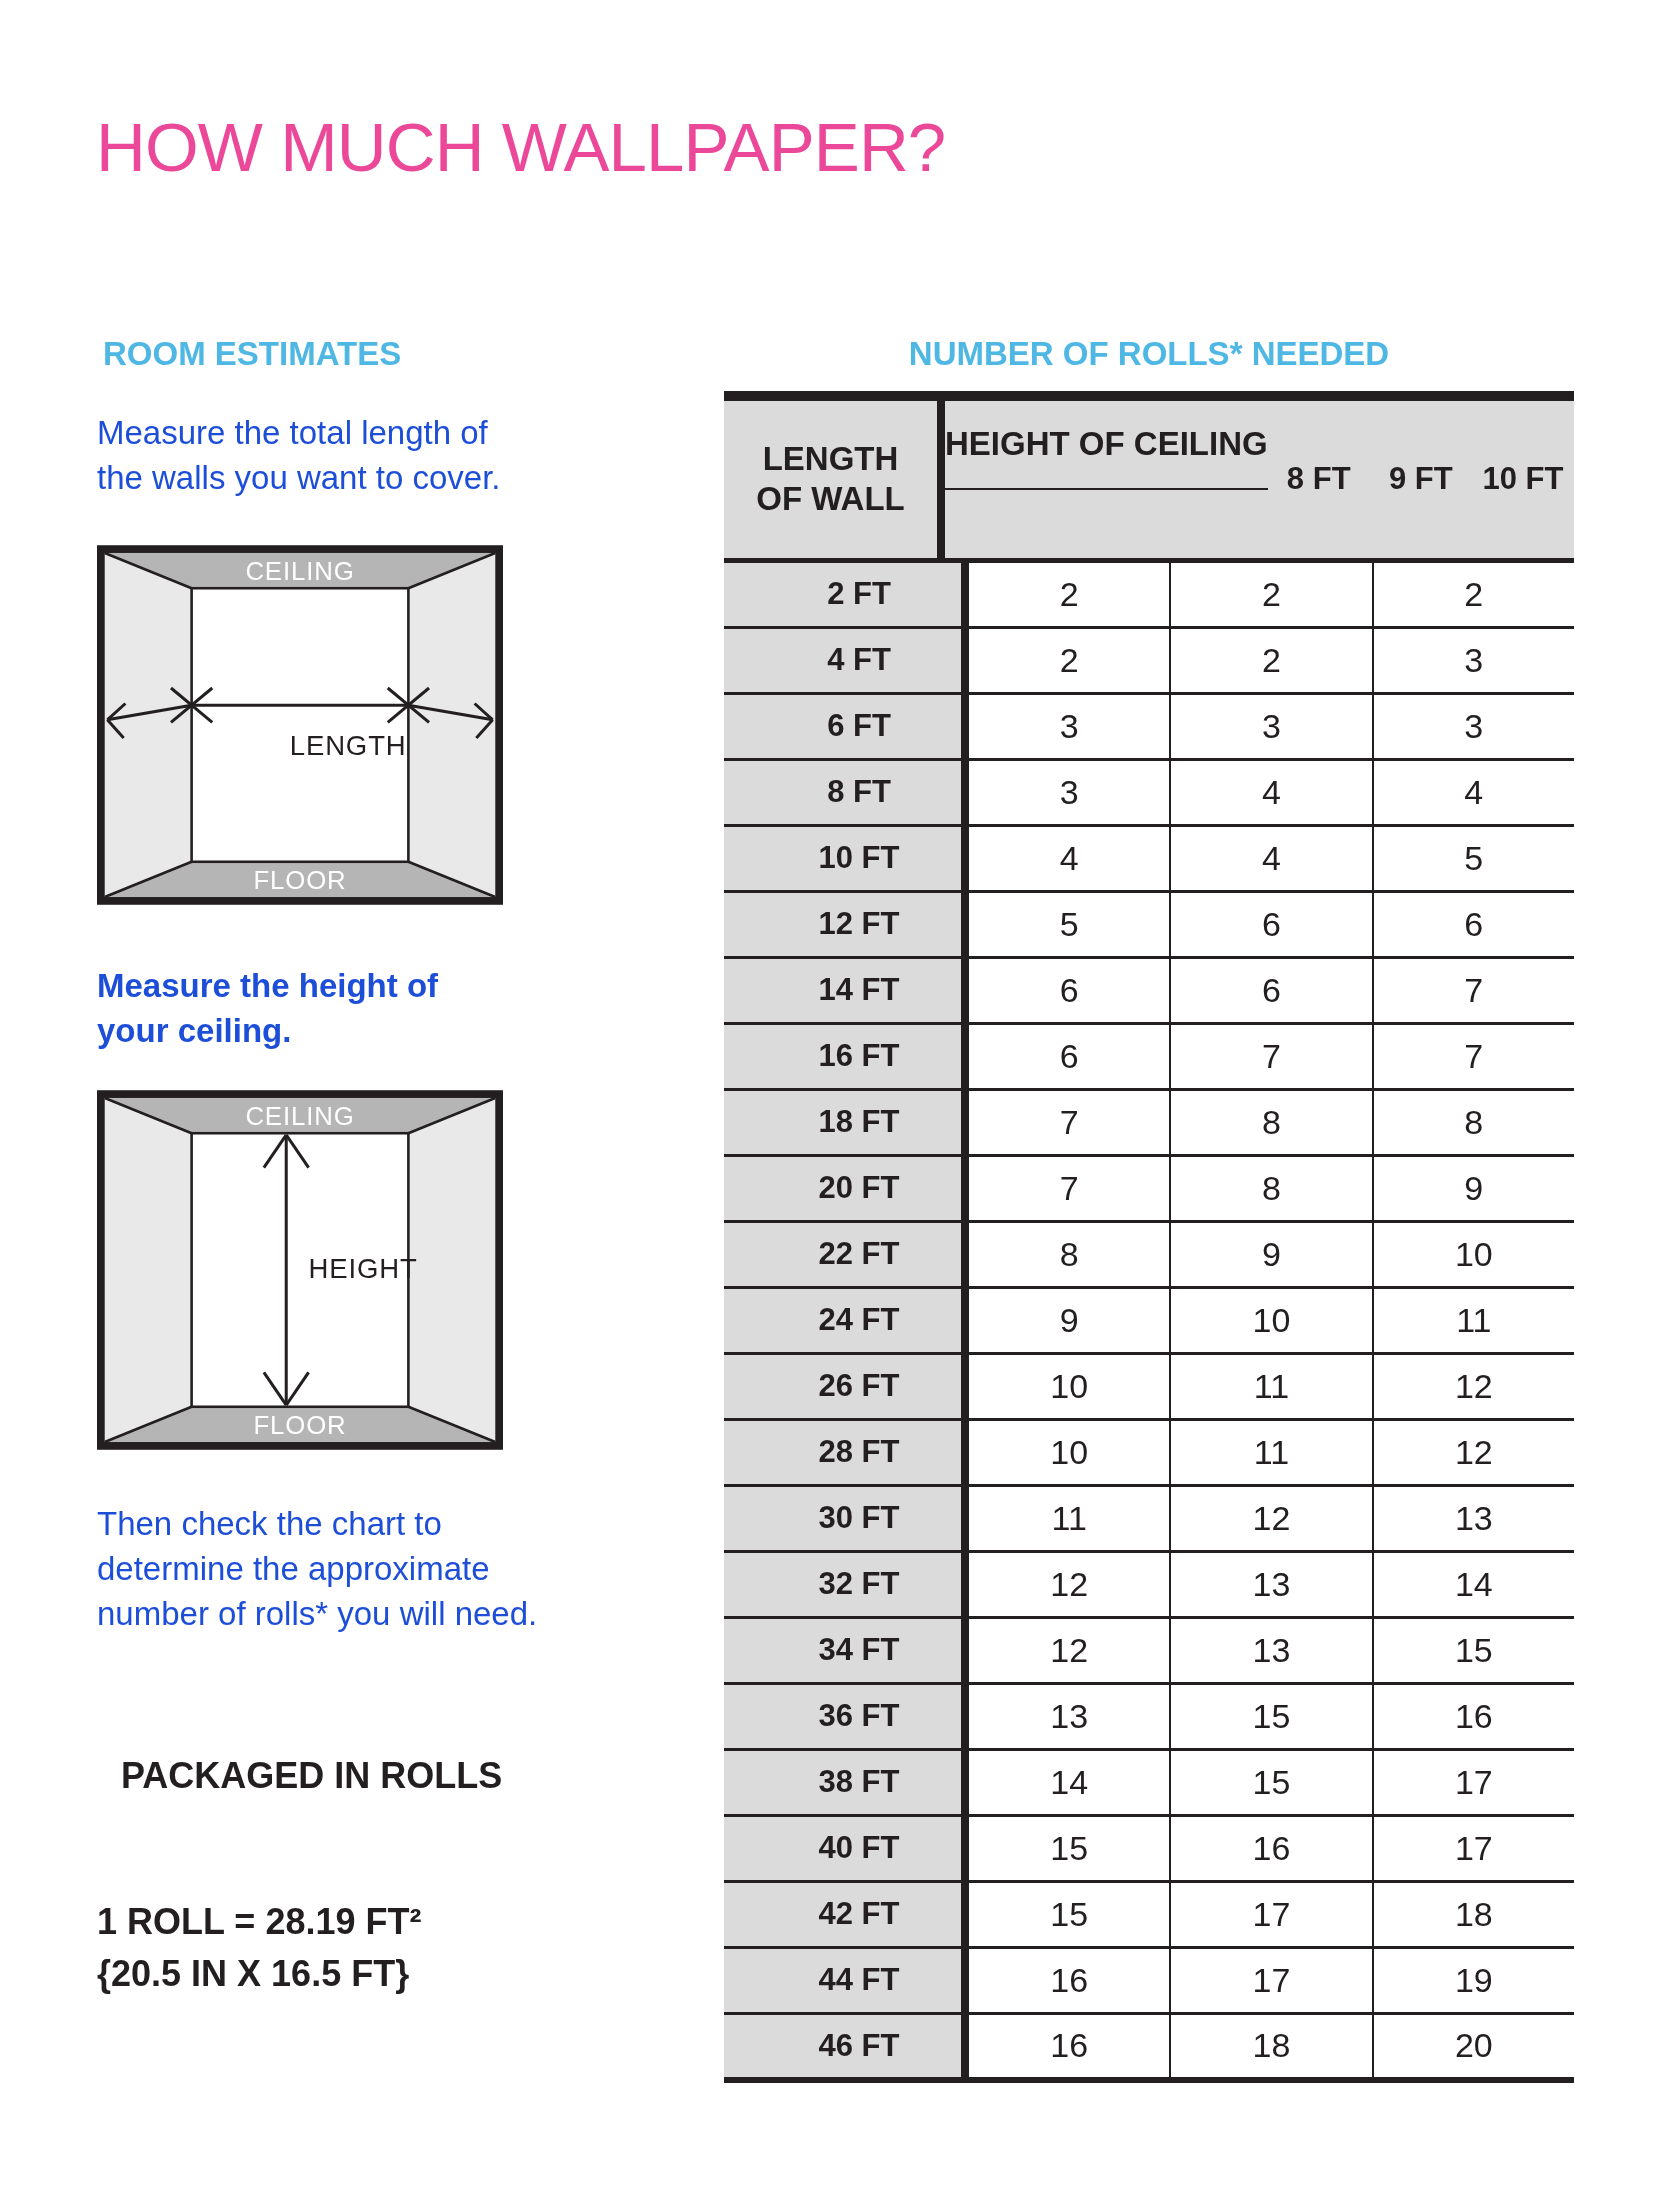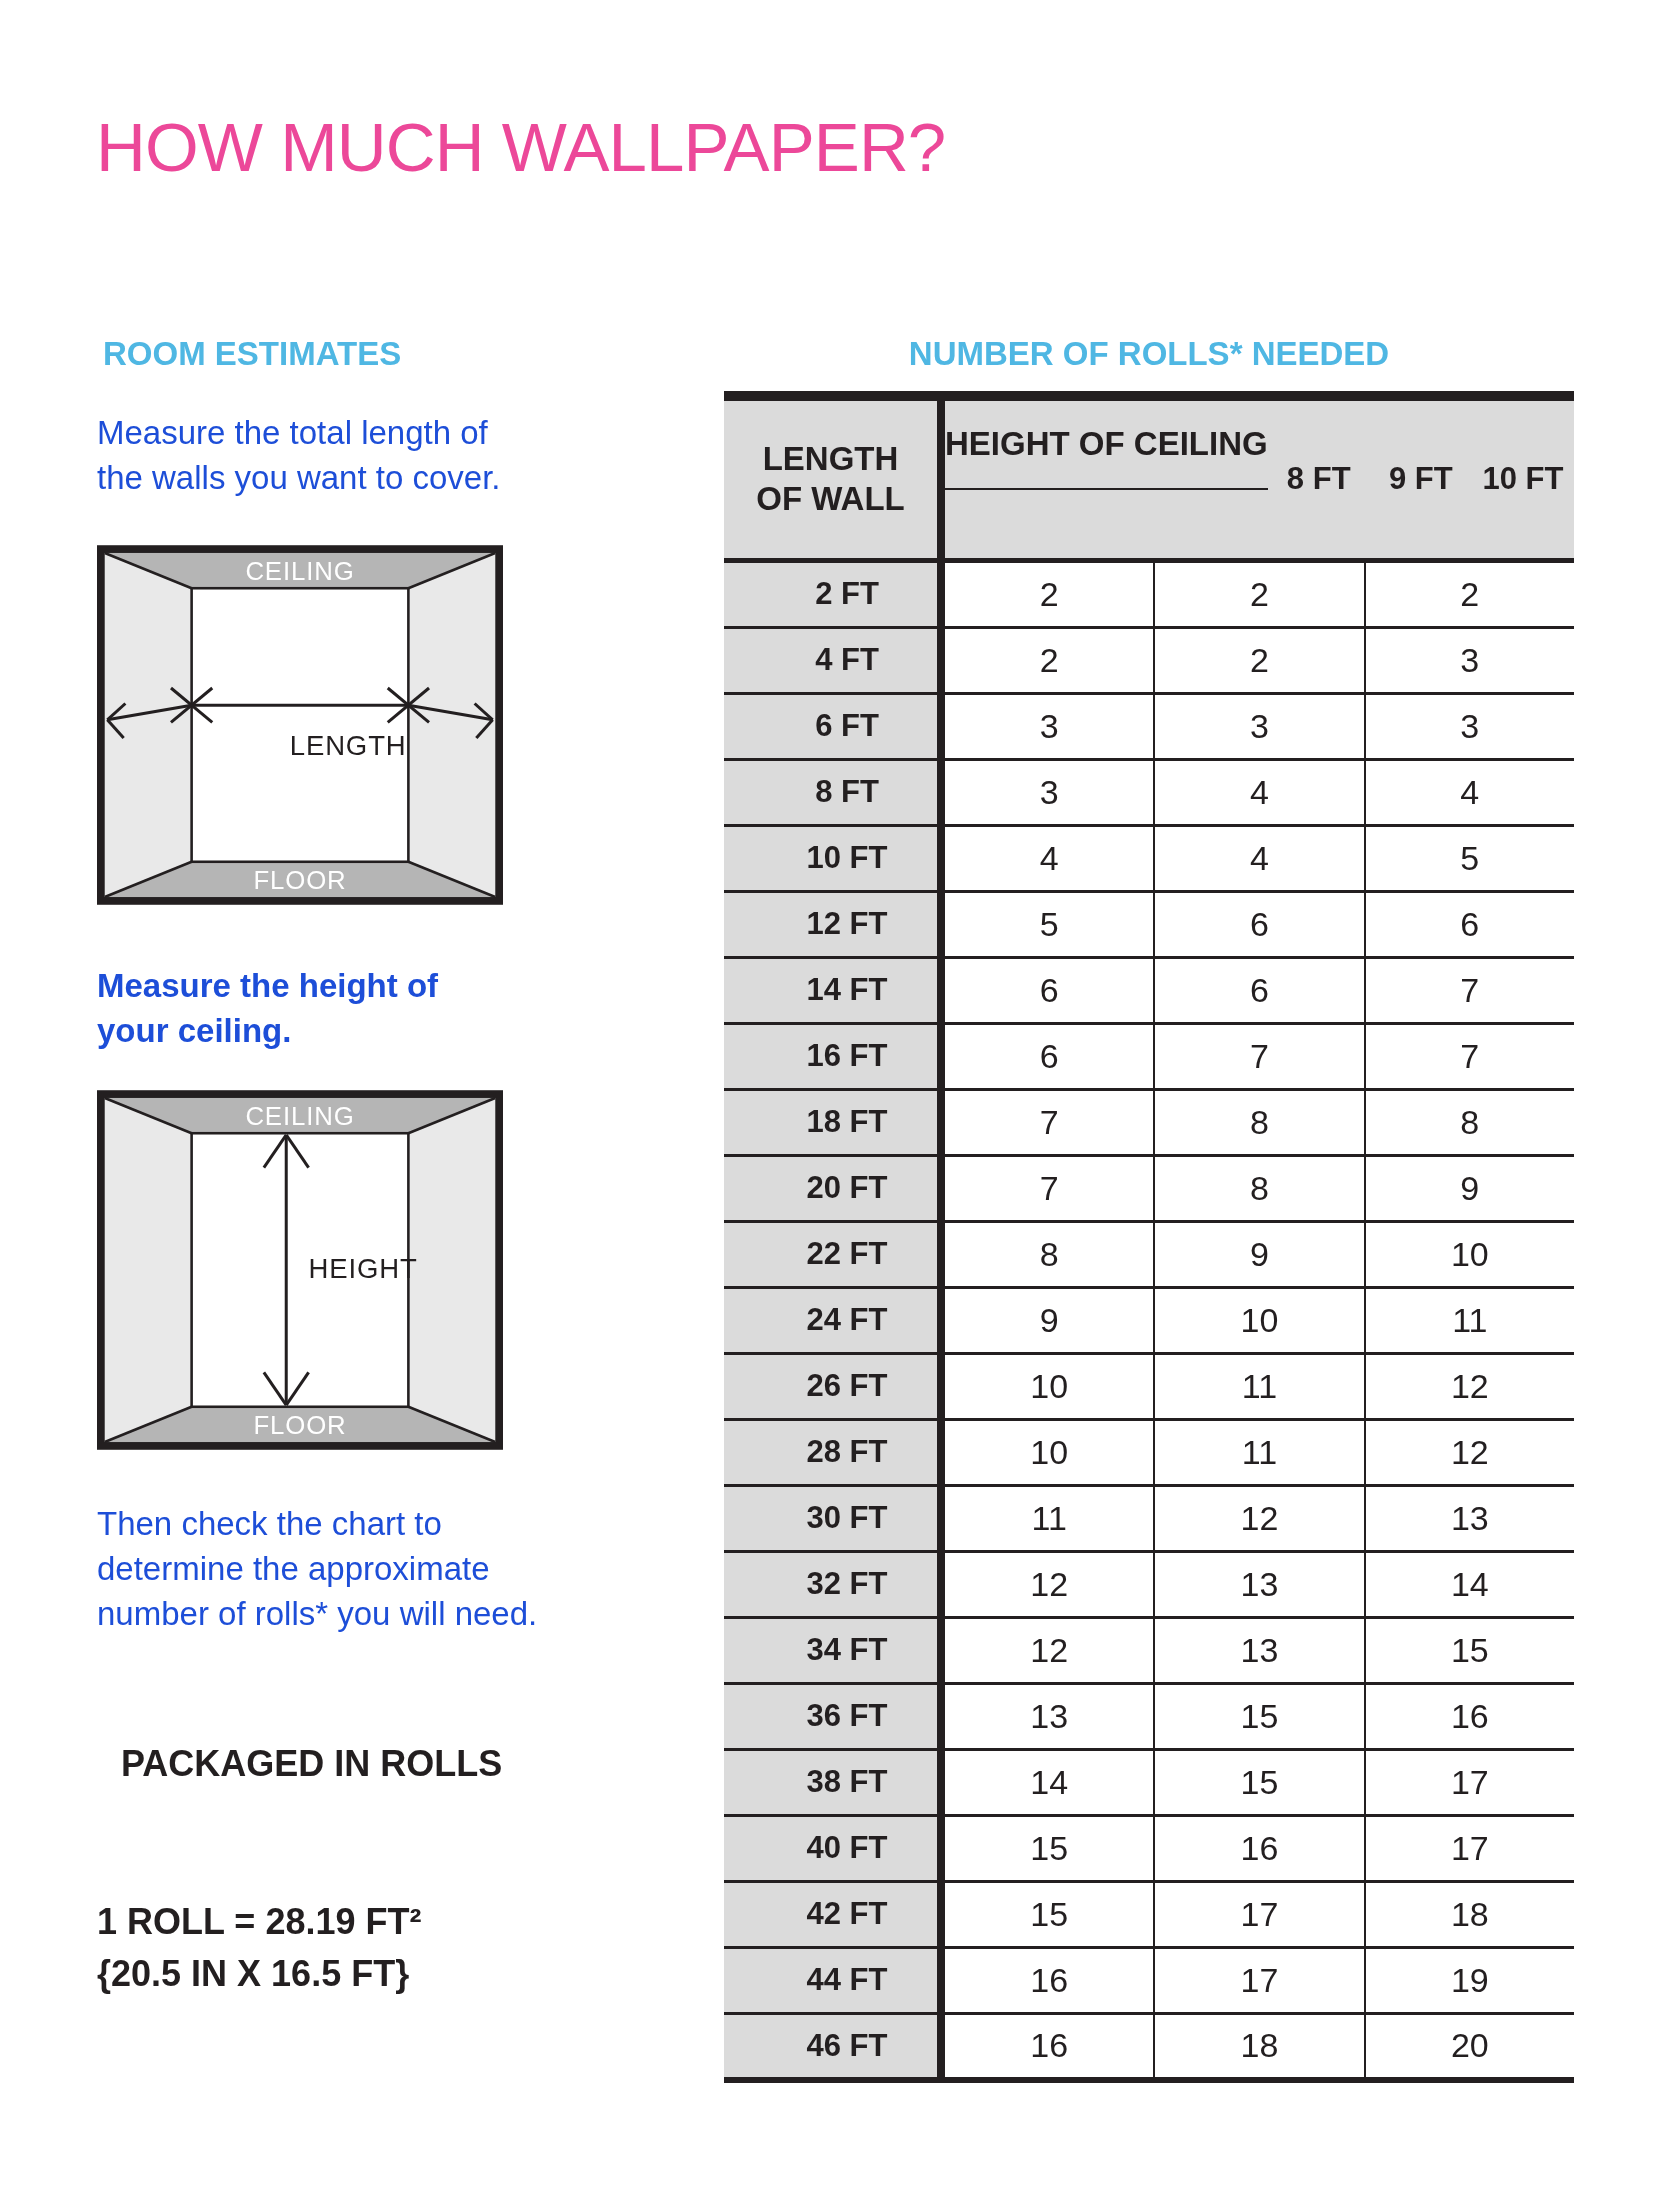--- a/index.html
+++ b/index.html
@@ -17,21 +17,21 @@
   .sec-head { font-size:33px; font-weight:bold; color:#4FB7E3; letter-spacing:0; white-space:nowrap; }
   #room-head  { position:absolute; left:97px; top:335px;margin-left:6px; }
   #rolls-head { position:absolute; left:724px; top:335px; width:850px; text-align:center; }
 
   .para { position:absolute; left:97px; font-size:33px; line-height:45px; color:#1d4ed8; }
   #para1 { top:410px; }
   #para2 { top:963px;font-weight:bold; }
   #para3 { top:1501px; }
 
   .note { position:absolute; left:97px; top:1738px; font-size:36px; font-weight:bold; line-height:52px; white-space:nowrap; }
-  .note .indent { padding-left:24px; }
+  .note .indent { padding-left:24px;margin-top:12px; }
   .roll-info { position:absolute; left:97px; top:1896px; font-size:36px; font-weight:bold; line-height:52px; white-space:nowrap; }
 
   svg.diagram { position:absolute; left:97px; width:406px; height:360px; }
   #diagram-length { top:545px; }
   #diagram-height { top:1090px; }
   svg .wall-text  { fill:#ffffff; font-family:"Liberation Sans","DejaVu Sans",sans-serif; font-size:30px; letter-spacing:1px; }
   svg .dim-text   { fill:#231F20; font-family:"Liberation Sans","DejaVu Sans",sans-serif; font-size:32px; letter-spacing:1px; }
 
   
   .rolls-table { position:absolute; left:724px; top:391px; width:850px; }
@@ -48,21 +48,21 @@
     height:89px; border-bottom:2.6px solid #231F20;
     display:flex; align-items:center; justify-content:center;
     font-size:33px; font-weight:bold;
   }
   .th-subs { flex:1; display:flex; }
   .th-sub  { flex:1; display:flex; align-items:center; justify-content:center; font-size:31px; font-weight:bold; }
 
   .trow { display:flex; height:66px; border-bottom:3.4px solid #231F20; }
   .trow:last-child { height:62px; border-bottom:none; }
   .tlabel {
-    width:221px; background:#DBDBDB; border-right:8.6px solid #231F20;
+    width:245px; background:#DBDBDB; border-right:8.6px solid #231F20;
     display:flex; align-items:center; justify-content:center;
     font-size:31px; font-weight:bold;padding-left:33px;
   }
   .tval {
     flex:1; background:#ffffff;
     display:flex; align-items:center; justify-content:center;
     font-size:34px; font-weight:normal;
   }
   .tval + .tval { border-left:2.6px solid #231F20; }
 </style>

